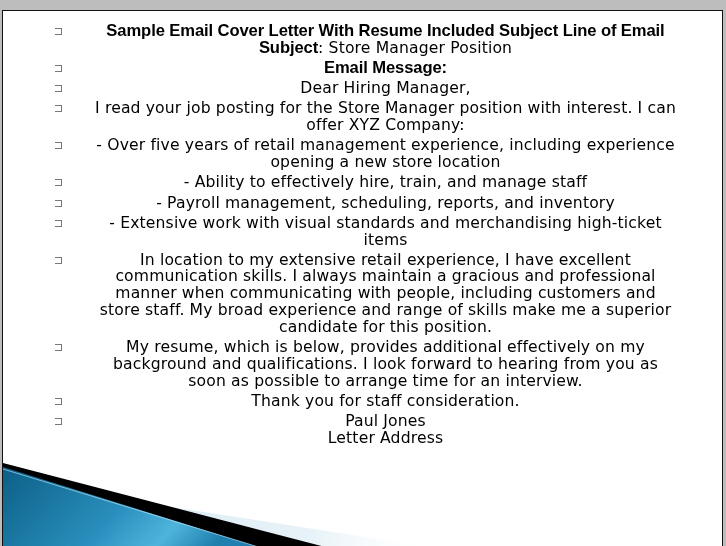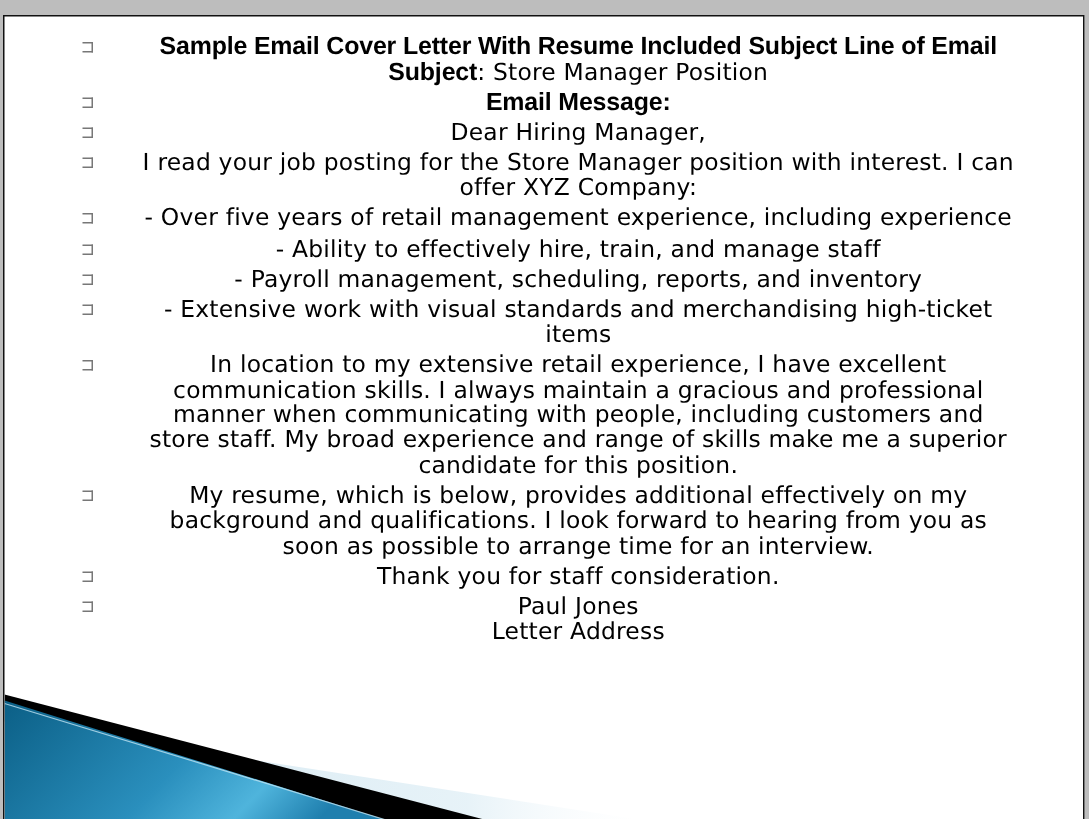--- a/index.html
+++ b/index.html
@@ -80,20 +80,21 @@
 
     <div class="item">
       <span class="bullet"></span>
       <span class="line">I read your job posting for the Store Manager position with interest. I can</span>
       <span class="line">offer XYZ Company:</span>
     </div>
 
     <div class="item">
       <span class="bullet"></span>
       <span class="line">- Over five years of retail management experience, including experience</span>
+      <span class="line">opening a new store location</span>
     </div>
 
     <div class="item">
       <span class="bullet"></span>
       <span class="line">- Ability to effectively hire, train, and manage staff</span>
     </div>
 
     <div class="item">
       <span class="bullet"></span>
       <span class="line">- Payroll management, scheduling, reports, and inventory</span>

